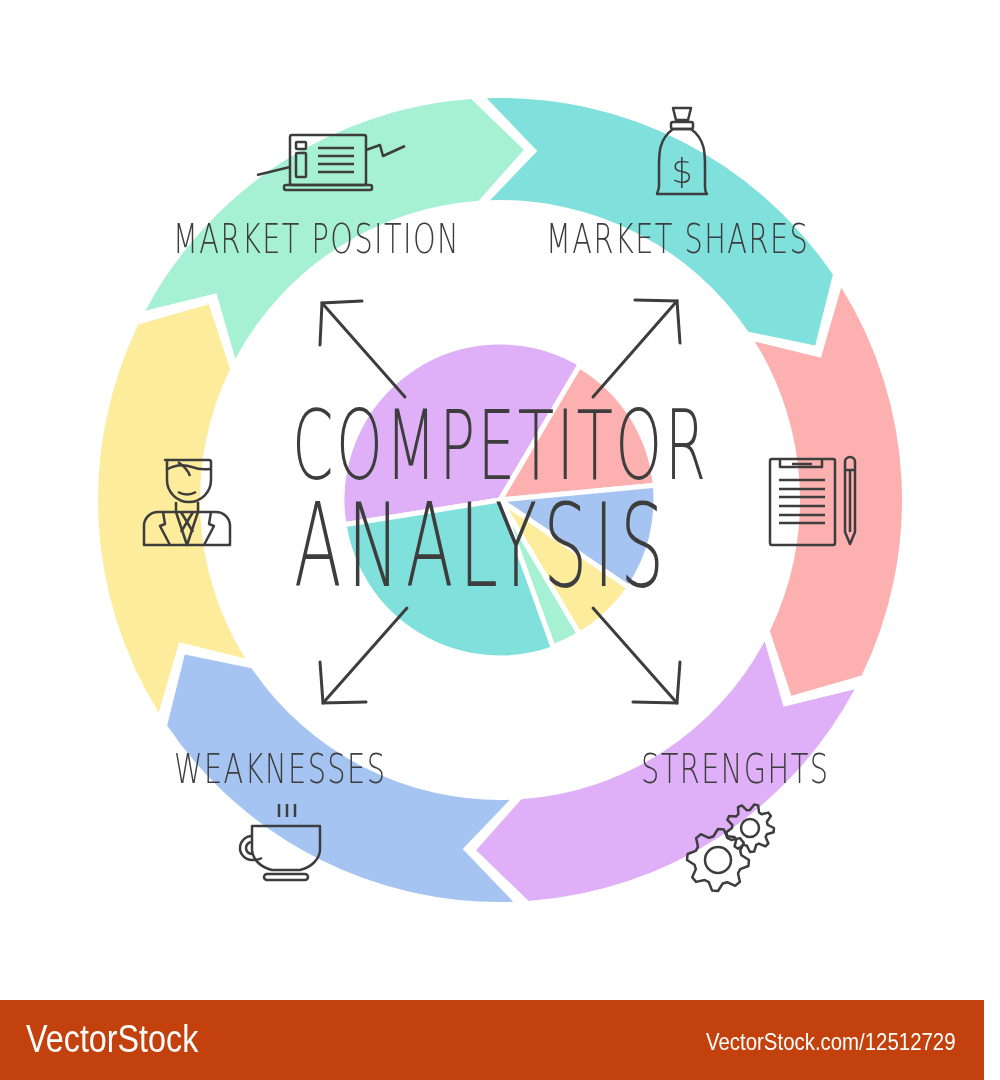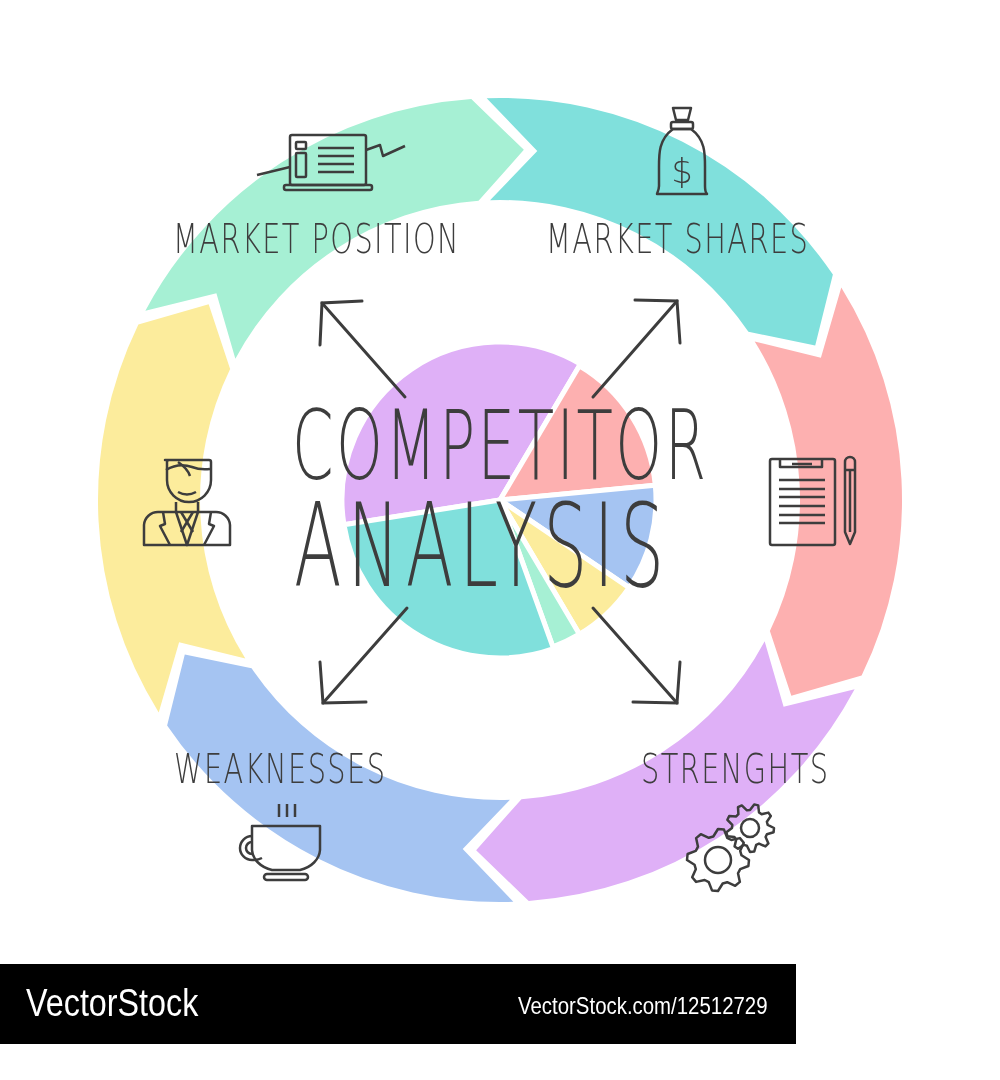--- a/index.html
+++ b/index.html
@@ -8,21 +8,21 @@
   #canvas { position:absolute; left:0; top:0; width:1000px; height:1000px; }
   .label { position:absolute; color:#3d3d3d; font-family:"DejaVu Sans", sans-serif;
            font-weight:200; letter-spacing:2px; white-space:nowrap; }
   .lbl-sm { font-size:40px; transform:scaleX(0.72); transform-origin:left top; }
   .title1 { position:absolute; left:292px; top:398px; font-size:96px; color:#3d3d3d;
             font-family:"DejaVu Sans", sans-serif; font-weight:200; letter-spacing:4px;
             transform:scaleX(0.62); transform-origin:left top; white-space:nowrap; line-height:1; }
   .title2 { position:absolute; left:294px; top:488px; font-size:116px; color:#3d3d3d;
             font-family:"DejaVu Sans", sans-serif; font-weight:200; letter-spacing:10px;
             transform:scaleX(0.6); transform-origin:left top; white-space:nowrap; line-height:1; }
-  .footer { position:absolute; left:0; top:964px; width:796px; height:80px; background:#000000; }
+  .footer { position:absolute; left:0; top:1000px; width:984px; height:80px; background:#c2410c; }
   .footer .brand { position:absolute; left:26px; top:18px; color:#fff; font-size:38px;
                    font-family:"Liberation Sans", sans-serif; transform:scaleX(0.85); transform-origin:left top; }
   .footer .url { position:absolute; right:28px; top:28px; color:#fff; font-size:24px;
                  font-family:"Liberation Sans", sans-serif; transform:scaleX(0.85); transform-origin:right top; }
 </style>
 </head>
 <body>
 
 <svg id="canvas" viewBox="0 0 1000 1000" xmlns="http://www.w3.org/2000/svg">
   <g id="ring">

